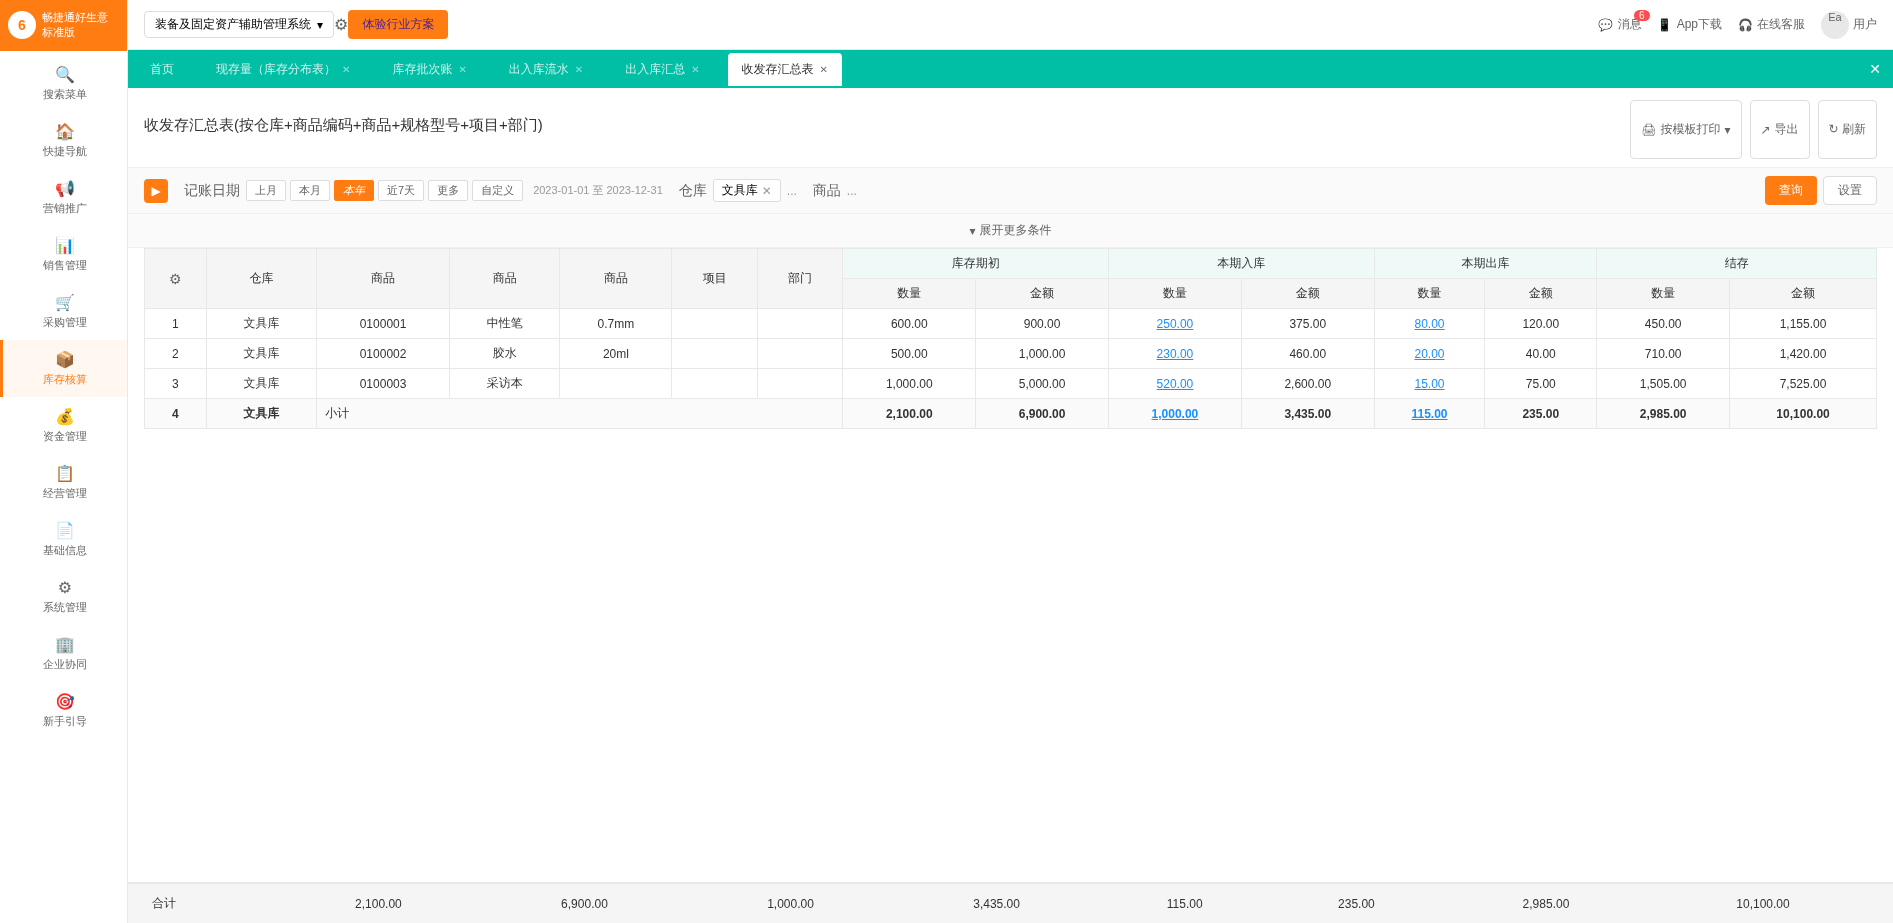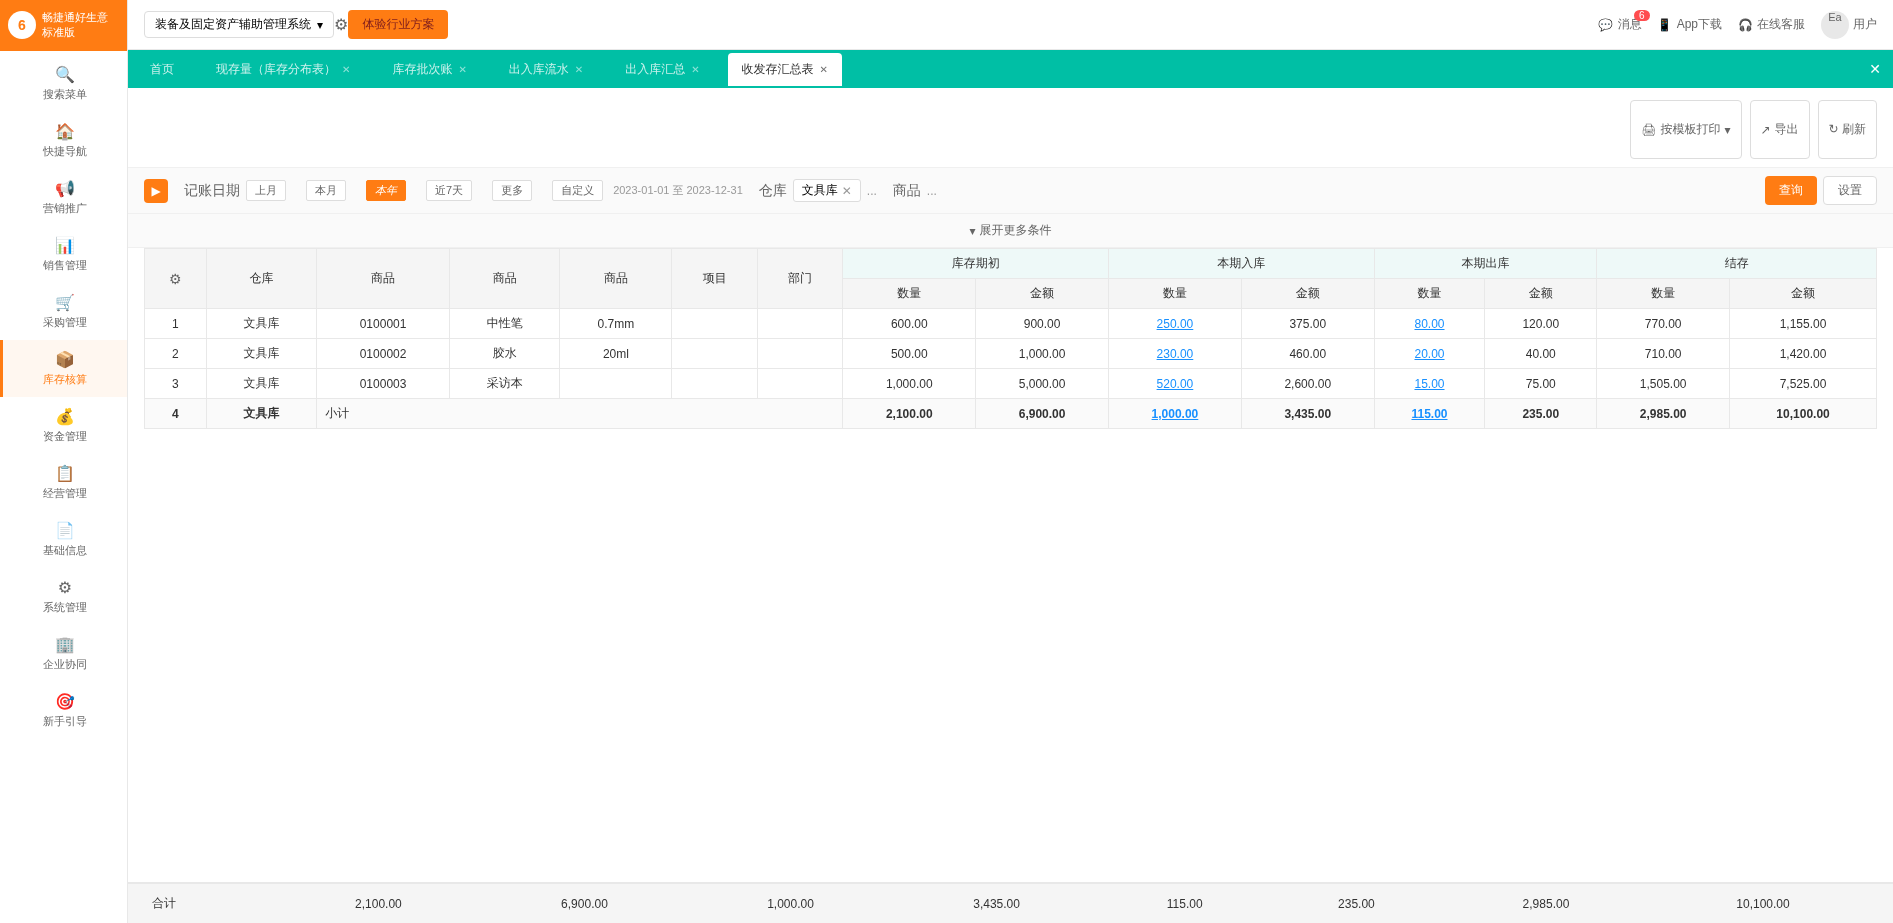--- a/index.html
+++ b/index.html
@@ -15,21 +15,21 @@
     .sidebar-item.active { background: #fff7f0; color: #ff7c13; border-left-color: #ff7c13; }
     .sidebar-item-icon { font-size: 16px; }
     .sidebar-item-label { font-size: 11px; }
 
     
     .main { flex: 1; display: flex; flex-direction: column; overflow: hidden; }
 
     
     .top-header { background: #fff; height: 50px; display: flex; align-items: center; padding: 0 16px; border-bottom: 1px solid #e8e8e8; gap: 0; }
     .header-system-select { display: flex; align-items: center; gap: 6px; border: 1px solid #ddd; border-radius: 4px; padding: 4px 10px; font-size: 12px; cursor: pointer; }
-    .header-btn-orange { background: #ff7c13; color: #7f1d1d; border: none; border-radius: 4px; padding: 6px 14px; font-size: 12px; cursor: pointer; }
+    .header-btn-orange { background: #ff7c13; color: #4c1d95; border: none; border-radius: 4px; padding: 6px 14px; font-size: 12px; cursor: pointer; }
     .header-actions { display: flex; align-items: center; gap: 16px; margin-left: auto; }
     .header-action-item { display: flex; align-items: center; gap: 4px; font-size: 12px; color: #666; cursor: pointer; position: relative; }
     .badge { background: #ff4d4f; color: #fff; border-radius: 10px; padding: 0 4px; font-size: 10px; position: absolute; top: -6px; right: -8px; min-width: 16px; text-align: center; }
     .user-avatar { width: 28px; height: 28px; background: #e8e8e8; border-radius: 50%; display: flex; align-items: flex-start; justify-content: center; font-size: 11px; }
 
     
     .tab-bar { background: #00bfa5; display: flex; align-items: center; min-height: 38px; padding: 0 8px; gap: 14px; }
     .tab { display: flex; align-items: center; gap: 6px; padding: 8px 14px; font-size: 12px; cursor: pointer; color: rgba(255,255,255,0.8); border-radius: 4px 4px 0 0; }
     .tab.active { background: #fff; color: #333; }
     .tab-close { font-size: 10px; color: inherit; opacity: 0.7; }
@@ -42,21 +42,21 @@
     .page-header { padding: 12px 16px 8px; border-bottom: 1px solid #f0f0f0; }
     .page-title { font-size: 15px; font-weight: 500; color: #333; margin-bottom: 8px; }
     .btn-outline { border: 1px solid #ddd; background: #fff; color: #666; border-radius: 4px; padding: 4px 10px; font-size: 12px; cursor: pointer; display: flex; align-items: center; gap: 4px; }
     .btn-refresh { border: 1px solid #ddd; background: #fff; color: #666; border-radius: 4px; padding: 20px 10px; font-size: 12px; cursor: pointer; }
 
     
     .filter-bar { padding: 8px 16px; background: #fafafa; border-bottom: 1px solid #f0f0f0; display: flex; align-items: center; gap: 16px; flex-wrap: wrap; }
     .filter-bar-toggle { width: 24px; height: 24px; background: #ff7c13; color: #fff; border-radius: 4px; display: flex; align-items: center; justify-content: center; cursor: pointer; font-size: 12px; flex-shrink: 0; }
     .filter-group { display: flex; align-items: center; gap: 6px; }
     .filter-label { color: #666; font-size: 14px; }
-    .date-btns { display: flex; gap: 20px; }
+    .date-btns { display: flex; gap: 4px; }
     .date-btn { padding: 2px 8px; border: 1px solid #ddd; border-radius: 2px; font-size: 11px; cursor: pointer; background: #fff; color: #666; }
     .date-btn.active { background: #ff7c13; color: #fff; border-color: #ff7c13; font-style: italic; }
     .date-range { font-size: 11px; color: #999; margin-left: 4px; }
     .filter-tag { display: flex; align-items: center; gap: 4px; background: #fff; border: 1px solid #ddd; border-radius: 3px; padding: 2px 8px; font-size: 12px; }
     .filter-tag-close { cursor: pointer; color: #999; }
     .filter-ellipsis { color: #999; font-size: 12px; cursor: pointer; }
     .filter-query-btn { background: #ff7c13; color: #fff; border: none; border-radius: 4px; padding: 5px 14px; font-size: 12px; cursor: pointer; }
     .filter-setting-btn { background: #fff; border: 1px solid #ddd; color: #666; border-radius: 4px; padding: 5px 14px; font-size: 12px; cursor: pointer; }
     .expand-btn { display: flex; align-items: center; gap: 4px; color: #666; font-size: 12px; cursor: pointer; padding: 4px 10px; }
 
@@ -197,20 +197,21 @@
         <span>收发存汇总表</span>
         <span class="tab-close">✕</span>
       </div>
       <div class="tab-bar-close">✕</div>
     </div>
 
   <div class="page-content">
 
     <div class="page-header">
       <div style="display:flex;align-items:center;justify-content:space-between;">
+        <div class="page-title">收发存汇总表(按仓库+商品编码+商品+规格型号+项目+部门)</div>
         <div class="right-actions">
           <button class="btn-outline">
             <span>🖨</span>
             <span>按模板打印</span>
             <span>▾</span>
           </button>
           <button class="btn-outline">
             <span>↗</span>
             <span>导出</span>
           </button>
@@ -295,21 +296,21 @@
     <td>中性笔</td>
     <td>0.7mm</td>
     <td></td>
     <td></td>
     <td>600.00</td>
     <td>900.00</td>
     <td><span class="link-text">250.00</span></td>
     <td>375.00</td>
     <td><span class="link-text">80.00</span></td>
     <td>120.00</td>
-    <td>770.00</td>
+    <td>450.00</td>
     <td>1,155.00</td>
   </tr>
             <tr>
     <td>2</td>
     <td>文具库</td>
     <td>0100002</td>
     <td>胶水</td>
     <td>20ml</td>
     <td></td>
     <td></td>

